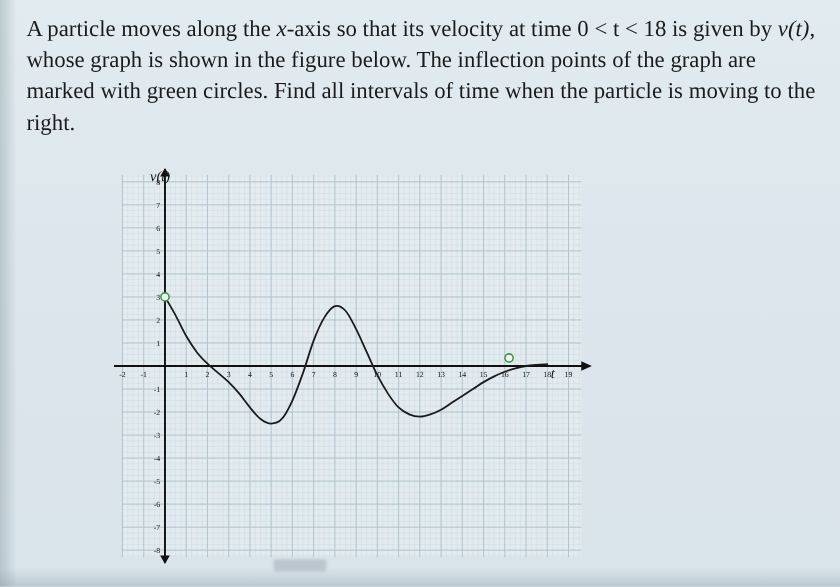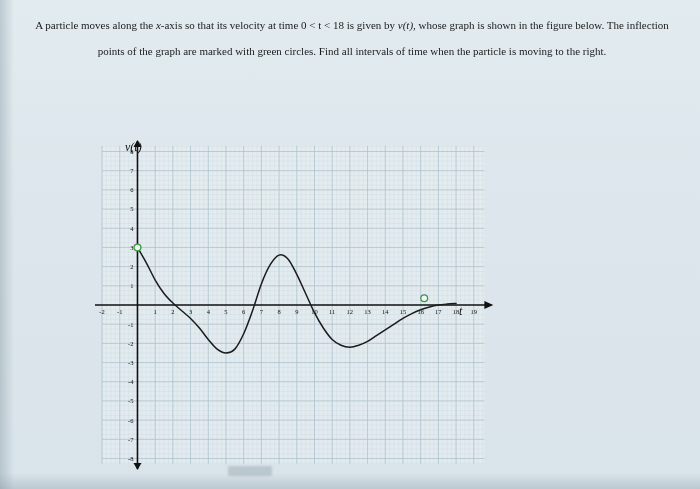--- a/index.html
+++ b/index.html
@@ -19,25 +19,24 @@
     left: 0; top: 0;
     width: 700px;
     height: 489px;
     background: linear-gradient(180deg, #e2ebef 0%, #dde6ec 40%, #d9e3ea 100%);
   }
   .problem-text {
     position: absolute;
     left: 22px;
     top: 12px;
     width: 660px;
-    font-size: 11px;
+    font-size: 19px;
     line-height: 26px;
     color: #1b1b1b;
     font-family: "Liberation Serif", serif;
-    text-align: center;
   }
   .problem-text .it { font-style: italic; }
   .chart-wrap {
     position: absolute;
     left: 95px;
     top: 140px;
     width: 400px;
     height: 330px;
   }
   .axis-label-v {

